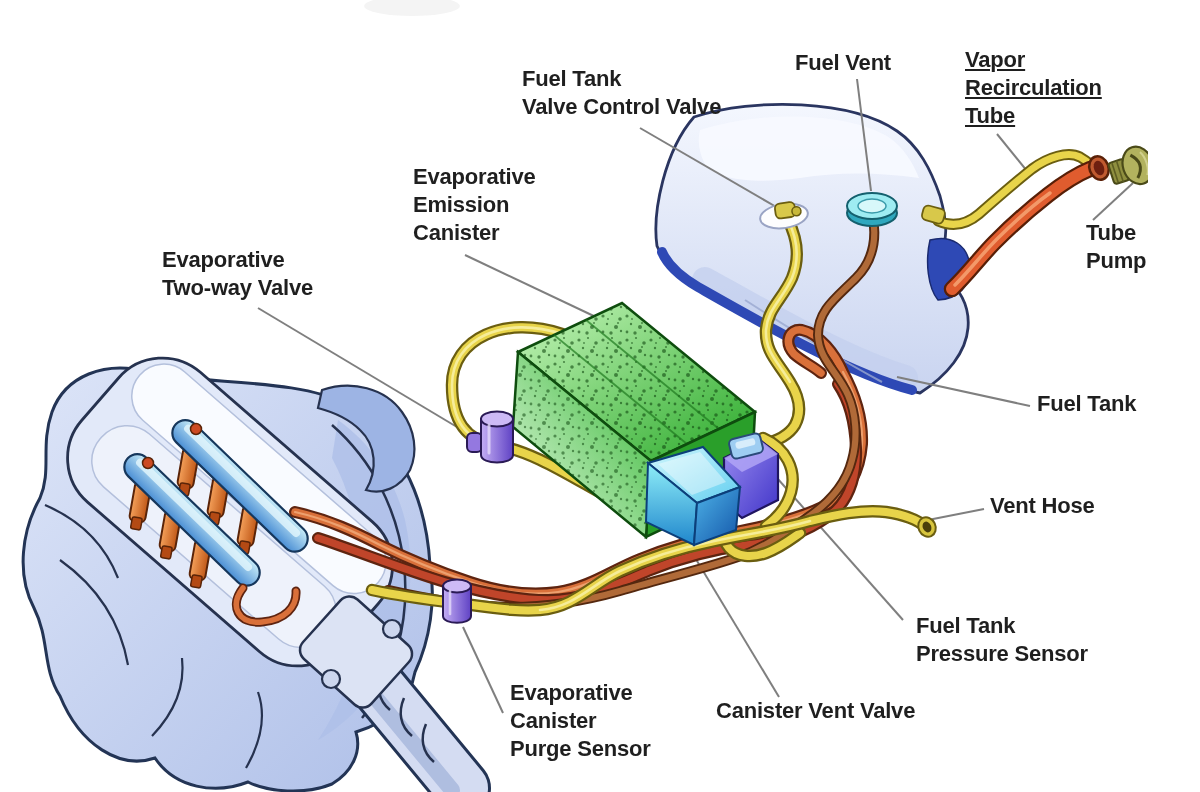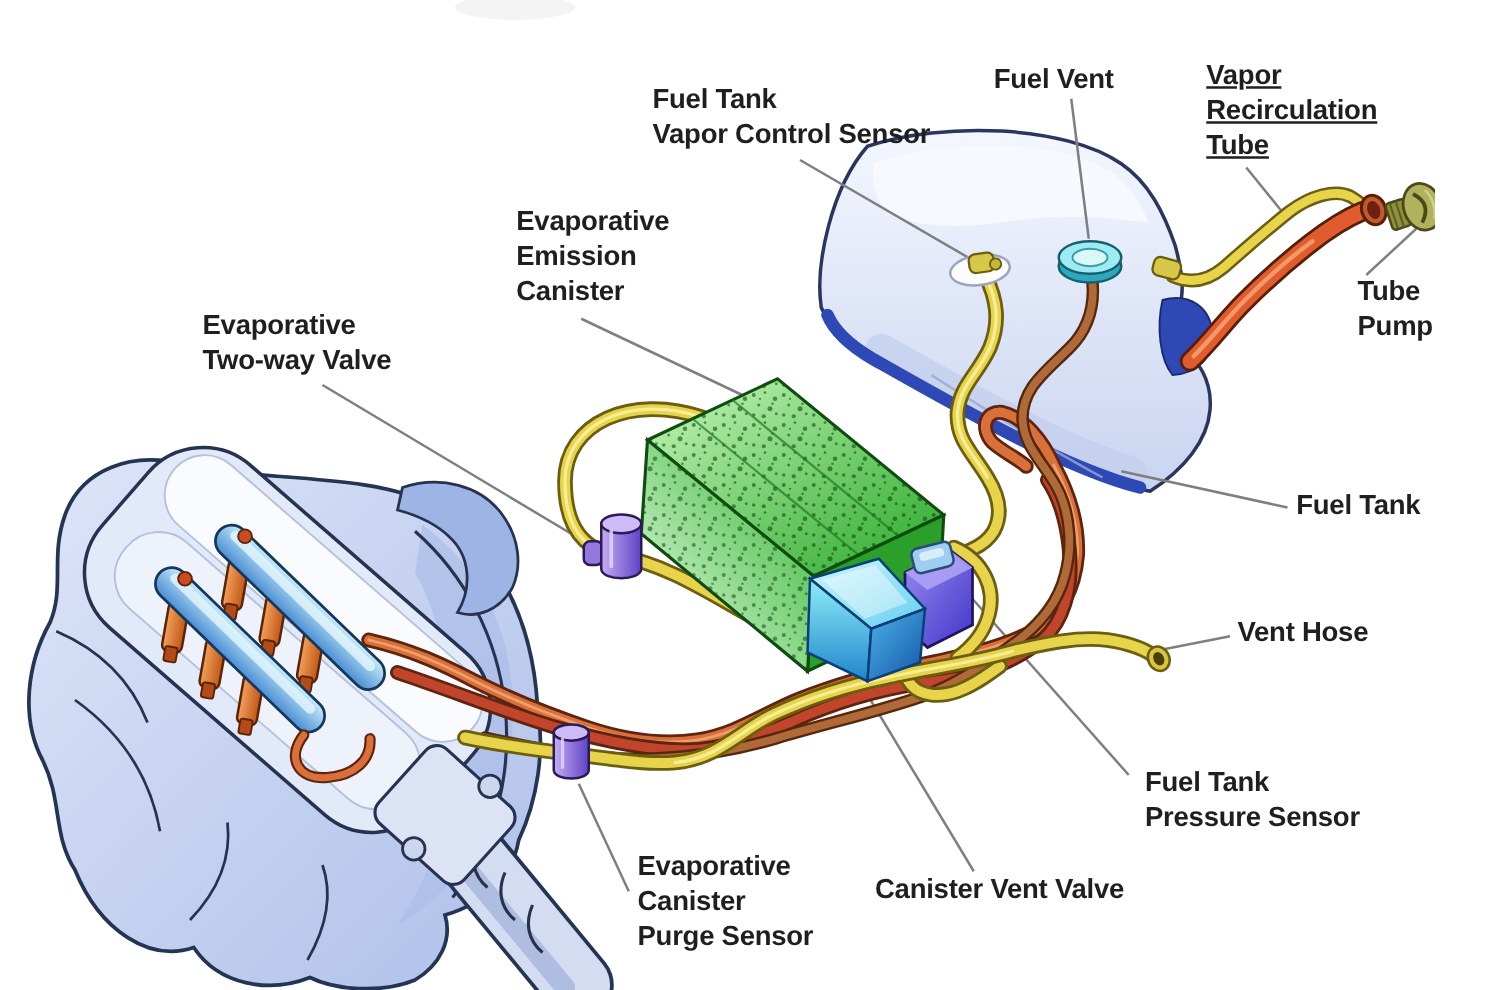--- a/index.html
+++ b/index.html
@@ -18,21 +18,21 @@
        white-space:nowrap;letter-spacing:-0.2px;}
   #lbl-vcv{left:522px;top:65px;}
   #lbl-pump{left:795px;top:49px;}
   #lbl-recirc{left:965px;top:46px;text-decoration:underline;}
   #lbl-cap{left:1086px;top:219px;}
   #lbl-canister{left:413px;top:163px;}
   #lbl-twoway{left:162px;top:246px;}
   #lbl-tank{left:1037px;top:390px;}
   #lbl-vent{left:990px;top:492px;}
   #lbl-pressure{left:916px;top:612px;}
-  #lbl-ventvalve{left:700px;top:697px;}
+  #lbl-ventvalve{left:716px;top:697px;}
   #lbl-purge{left:510px;top:679px;}
   .hose{fill:none;stroke-linecap:round;stroke-linejoin:round;}
   .yO{stroke:var(--hose-outline-yellow);stroke-width:12.5;}
   .yF{stroke:var(--hose-yellow);stroke-width:8;}
   .yH{stroke:#f7efa2;stroke-width:2.6;opacity:.9;}
   .rO{stroke:#5e2410;stroke-width:12;}
   .rF1{stroke:var(--fuel-line-orange);stroke-width:7.5;}
   .rF2{stroke:var(--fuel-line-red);stroke-width:7.5;}
   .rH{stroke:#f0a878;stroke-width:2.2;opacity:.85;}
   .bO{stroke:#54280f;stroke-width:10;}
@@ -322,21 +322,21 @@
     <rect x="-26" y="-11" width="16" height="22" rx="3" fill="#8f8f3f" stroke="#4a4a18" stroke-width="2"></rect>
     <path d="M-22,-10 L-22,10 M-17,-11 L-17,11" stroke="#5e5e22" stroke-width="1.6"></path>
     <ellipse cx="2" cy="0" rx="15" ry="19" fill="#b2b25e" stroke="#4a4a18" stroke-width="2.2"></ellipse>
     <path d="M-2,-12 C6,-4 6,4 -2,12" stroke="#4a4a18" stroke-width="3" fill="none"></path>
     <path d="M8,-12 C12,-6 12,6 8,12" stroke="#d8d89a" stroke-width="2" fill="none" opacity=".8"></path>
   </g>
 </svg>
 
   <div class="lbl" id="lbl-vcv">
     <div>Fuel Tank</div>
-    <div>Vapor Control Sensor</div>
+    <div>Valve Control Valve</div>
   </div>
   <div class="lbl" id="lbl-pump">
     <div>Fuel Vent</div>
   </div>
   <div class="lbl" id="lbl-recirc">
     <div>Vapor</div>
     <div>Recirculation</div>
     <div>Tube</div>
   </div>
   <div class="lbl" id="lbl-cap">

